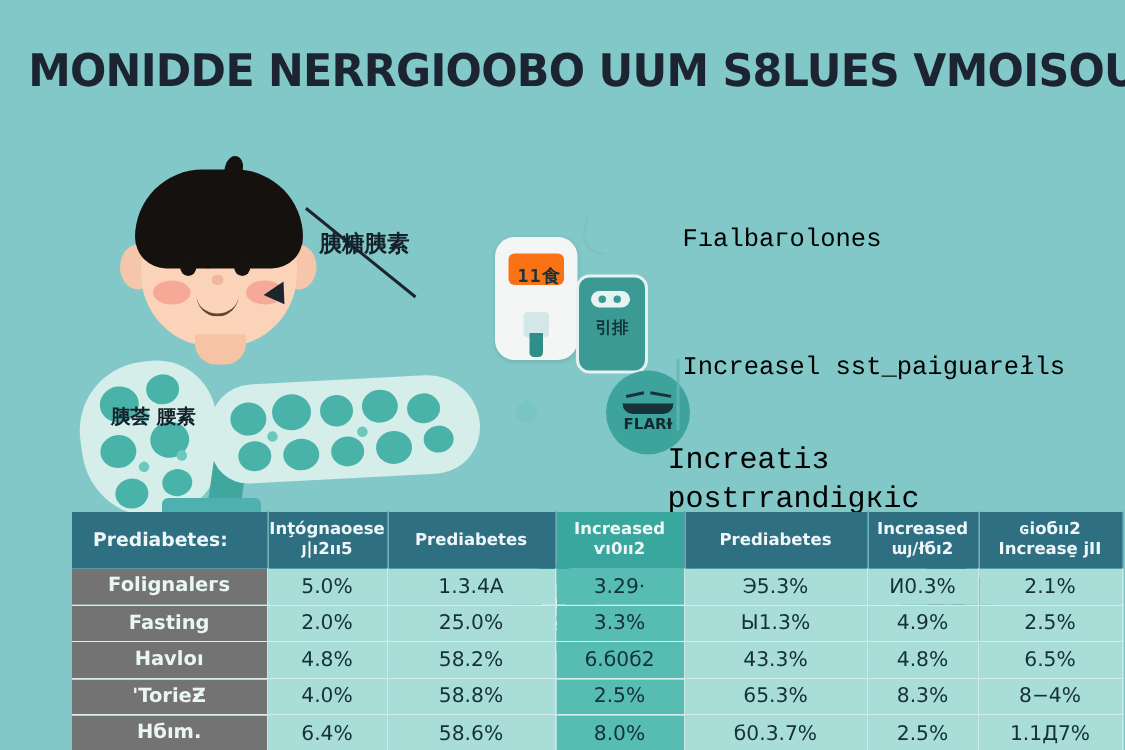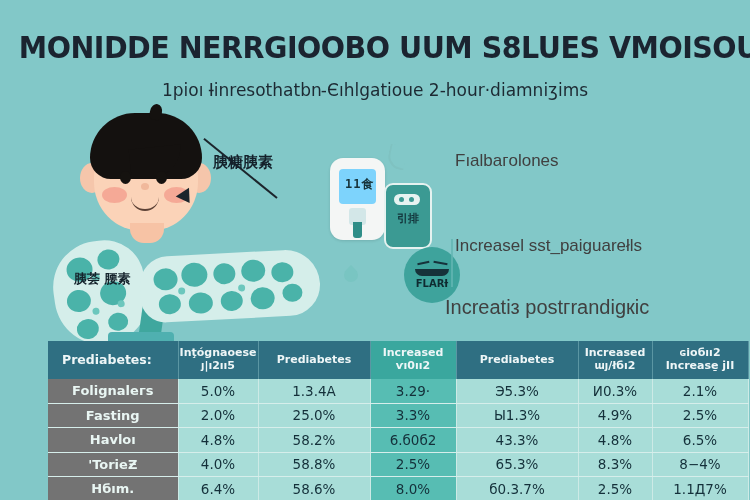--- a/index.html
+++ b/index.html
@@ -74,21 +74,21 @@
     border-left:8px solid transparent;border-right:8px solid transparent;border-top:13px solid #1c252c;
     transform:rotate(-34deg);}
   .callout{position:absolute;left:213px;top:48px;width:120px;
     font-family:"DejaVu Sans", sans-serif;font-weight:700;color:#14212b;filter:blur(.3px);}
   .callout .l1{font-size:15px;line-height:1.25;}
   .callout .l2{font-size:15px;line-height:1.3;}
 
   
   .meter{position:absolute;left:330px;top:53px;width:55px;height:82px;background:#f4f6f5;
     border-radius:13px;box-shadow:0 1px 3px rgba(0,0,0,.12);}
-  .meter-screen{position:absolute;left:9px;top:11px;width:37px;height:35px;background:#7dd3fc;border-radius:4px;}
+  .meter-screen{position:absolute;left:9px;top:11px;width:37px;height:21px;background:#f97316;border-radius:4px;}
   .meter-read{position:absolute;left:6px;top:7px;font-family:"DejaVu Sans Mono", monospace;
     font-size:12px;font-weight:700;color:#17333a;letter-spacing:1px;filter:blur(.3px);}
   .meter-port{position:absolute;left:19px;top:50px;width:17px;height:17px;background:#d3e7e8;border-radius:3px;}
   .meter-strip{position:absolute;left:23px;top:64px;width:9px;height:16px;background:#2f8e88;border-radius:0 0 3px 3px;}
 
   
   .strip{position:absolute;left:384px;top:78px;width:44px;height:62px;background:#3b9a93;
     border:2px solid #e6f2f0;border-radius:9px;}
   .strip-w{position:absolute;left:8px;top:9px;width:26px;height:11px;background:#e7f3f1;border-radius:6px;}
   .strip-w i{position:absolute;top:3px;width:5px;height:5px;background:#3b9a93;border-radius:50%;}
@@ -128,21 +128,21 @@
     clip-path:polygon(0 100%,100% 0,100% 100%);}
 
   
   .leaf{position:absolute;background:#6fc0bb;border-radius:0 50% 50% 50%;transform:rotate(45deg);opacity:.75;}
   .leaf.a{left:443px;top:258px;width:22px;height:22px;opacity:.5;}
   .leaf.b{left:563px;top:298px;width:26px;height:30px;border-radius:50% 0 50% 50%;transform:rotate(0);}
   .leaf.c{left:344px;top:163px;width:14px;height:14px;opacity:.45;}
 
   
   .bullets{position:absolute;left:455px;top:0;width:290px;}
-  .bullet{position:absolute;font-family:Liberation Sans, sans-serif;color:#404040;filter:blur(.3px);}
+  .bullet{position:absolute;font-family:Liberation Mono, monospace;color:#000000;filter:blur(.3px);}
   .bullet .ln{display:block;line-height:1.28;}
   .b1{left:0;top:45px;font-size:17px;width:280px;}
   .b2{left:0;top:130px;font-size:17px;width:280px;}
   .b3{left:-10px;top:190px;font-size:20px;width:230px;}
   .divider{position:absolute;left:451px;top:134px;width:2px;height:48px;background:#63b5b3;opacity:.8;}
 
   
   .table{position:absolute;left:48px;top:341px;width:660px;
     border-collapse:collapse;table-layout:fixed;}
   .table th,.table td{
@@ -172,21 +172,20 @@
   .col-3{width:86px;} .col-4{width:122px;} .col-5{width:74px;} .col-6{width:96px;}
 
   .hdr-tab{position:absolute;left:108px;top:332px;width:66px;height:12px;background:#4fb0b0;border-radius:4px 4px 0 0;}
 </style>
 </head>
 <body>
 
 <div id="page">
 
   <div class="title">MONIDDE NERRGIOOBO UUM S8LUES VMOISOUVIOR DIABETRR</div>
-  <div class="subtitle">1pioı Ɨinresothatbn ̵Єıhlgatioue 2-hour·diamniʒims</div>
 
   <div class="illus">
 
     <div class="child">
       <div class="c-ear l"></div>
       <div class="c-ear r"></div>
       <div class="c-face"></div>
       <div class="c-hair"></div>
       <div class="c-bang"></div>
       <div class="c-eye l"></div>

